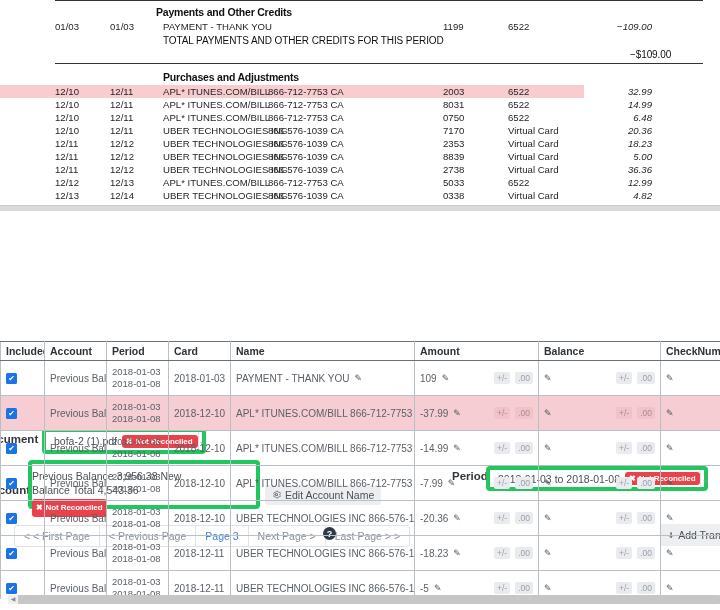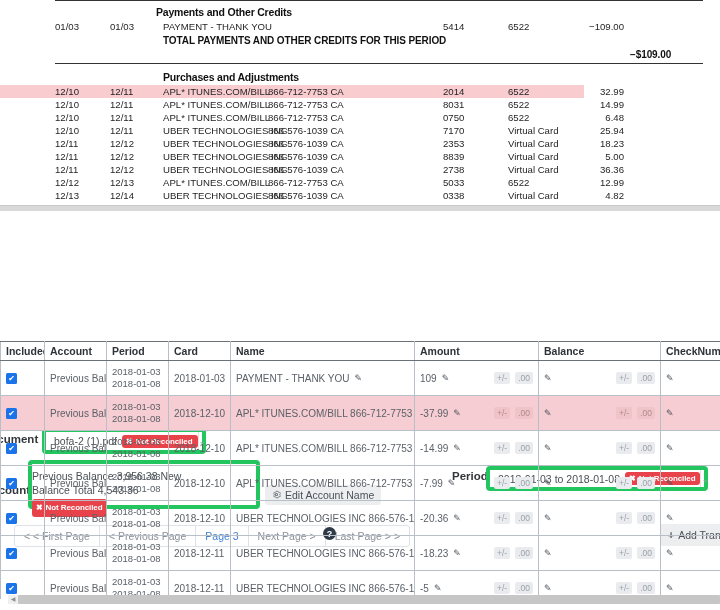--- a/index.html
+++ b/index.html
@@ -33,42 +33,42 @@
   }
   .pdf-sect-title {
     position: absolute;
     font-size: 10.5px; font-weight: bold;
     letter-spacing: -0.2px;
     color: #111;
     white-space: nowrap;
   }
   .pdf-total-line {
     position: absolute;
-    font-size: 10px; font-weight: bold;
+    font-size: 10px; font-weight: normal;
     letter-spacing: -0.1px;
     color: #111;
     white-space: nowrap;
     text-align: center;
   }
   .pdf-row {
     position: absolute;
     left: 0; width: 584px; height: 13px;
     font-size: 9.6px;
     color: #1f1f1f;
     white-space: nowrap;
   }
   .pdf-row.hl { background: #f9ccd0; }
   .pdf-row span { position: absolute; top: 0; line-height: 13px; }
   .c-date1 { left: 55px; }
   .c-date2 { left: 110px; }
   .c-desc  { left: 163px; }
   .c-phone { left: 268px; }
   .c-ref   { left: 443px; }
   .c-acct  { left: 508px; width: 78px; text-align: left; }
-  .c-amt   { left: 572px; width: 52px; text-align: right; }
+  .c-amt   { left: 600px; width: 52px; text-align: right; font-style: italic; }
   .pdf-clip-fade {
     position: absolute;
     left: 0; top: 197px; width: 720px; height: 14px;
     background: linear-gradient(to bottom, rgba(255,255,255,0) 0%, rgba(255,255,255,0.0) 35%, rgba(255,255,255,0.65) 70%, #ffffff 100%);
     pointer-events: none;
   }
   #pdf-bottom-bar {
     position: absolute;
     left: 0; top: 205px; width: 720px; height: 6px;
     background: #d9d9d9;
@@ -313,34 +313,34 @@
 
 <div id="pdf-viewer">
   <div id="pdf-page">
       <div class="pdf-rule" style="top:6px"></div>
       <div class="pdf-sect-title" style="left:156px; top:12px">Payments and Other Credits</div>
       <div class="pdf-row" style="top:26px">
         <span class="c-date1">01/03</span>
         <span class="c-date2">01/03</span>
         <span class="c-desc">PAYMENT - THANK YOU</span>
         <span class="c-phone"></span>
-        <span class="c-ref">5414</span>
+        <span class="c-ref">1199</span>
         <span class="c-acct">6522</span>
         <span class="c-amt">−109.00</span>
       </div>
       <div class="pdf-total-line" style="left:163px; top:41px">TOTAL PAYMENTS AND OTHER CREDITS FOR THIS PERIOD</div>
       <div class="pdf-total-line" style="left:630px; top:55px">−$109.00</div>
       <div class="pdf-rule" style="top:69px"></div>
       <div class="pdf-sect-title" style="left:163px; top:77px">Purchases and Adjustments</div>
       <div class="pdf-row hl" style="top:91px">
         <span class="c-date1">12/10</span>
         <span class="c-date2">12/11</span>
         <span class="c-desc">APL* ITUNES.COM/BILL</span>
         <span class="c-phone">866-712-7753 CA</span>
-        <span class="c-ref">2014</span>
+        <span class="c-ref">2003</span>
         <span class="c-acct">6522</span>
         <span class="c-amt">32.99</span>
       </div>
       <div class="pdf-row" style="top:104px">
         <span class="c-date1">12/10</span>
         <span class="c-date2">12/11</span>
         <span class="c-desc">APL* ITUNES.COM/BILL</span>
         <span class="c-phone">866-712-7753 CA</span>
         <span class="c-ref">8031</span>
         <span class="c-acct">6522</span>
@@ -355,21 +355,21 @@
         <span class="c-acct">6522</span>
         <span class="c-amt">6.48</span>
       </div>
       <div class="pdf-row" style="top:130px">
         <span class="c-date1">12/10</span>
         <span class="c-date2">12/11</span>
         <span class="c-desc">UBER TECHNOLOGIES INC</span>
         <span class="c-phone">866-576-1039 CA</span>
         <span class="c-ref">7170</span>
         <span class="c-acct">Virtual Card</span>
-        <span class="c-amt">25.94</span>
+        <span class="c-amt">20.36</span>
       </div>
       <div class="pdf-row" style="top:143px">
         <span class="c-date1">12/11</span>
         <span class="c-date2">12/12</span>
         <span class="c-desc">UBER TECHNOLOGIES INC</span>
         <span class="c-phone">866-576-1039 CA</span>
         <span class="c-ref">2353</span>
         <span class="c-acct">Virtual Card</span>
         <span class="c-amt">18.23</span>
       </div>

